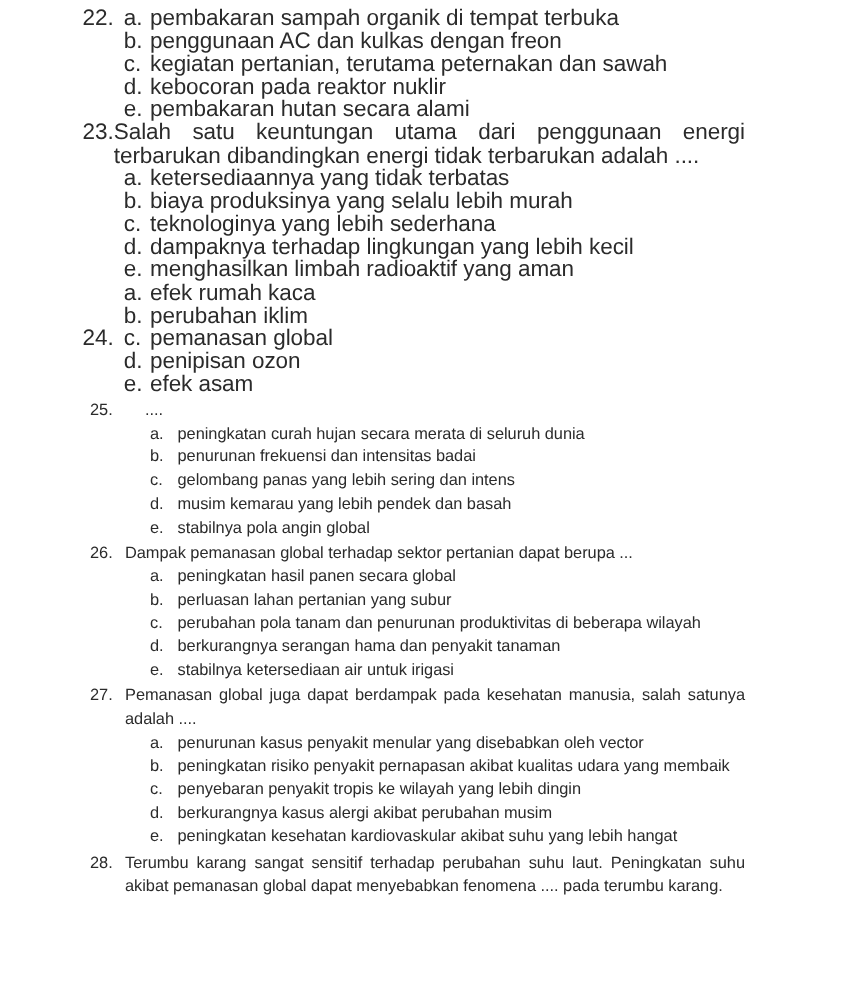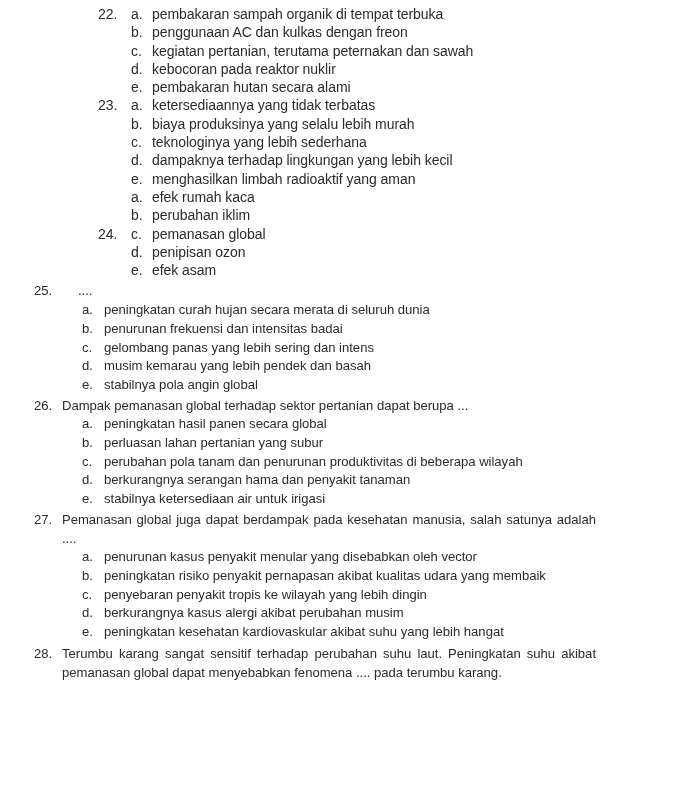--- a/index.html
+++ b/index.html
@@ -63,39 +63,38 @@
     flex: 0 0 auto;
     white-space: nowrap;
   }
   .opt-text {
     flex: 1 1 auto;
     min-width: 0;
   }
 
   
   .ga {
-    font-size: 14px;
+    font-size: 18px;
     line-height: 18.3px;
     letter-spacing: -0.05px;
-    padding-left: 32px;
   }
   .ga .q { padding-left: 66px; padding-right: 82px; }
   .ga .q-num { width: 25px; }
   .ga .opts { margin-top: 0; }
   .ga .opt { padding-left: 8px; }
   .ga .opt-letter { width: 21px; }
 
   
   .gb {
     font-size: 13.1px;
     line-height: 18.7px;
     letter-spacing: -0.02px;
     font-stretch: semi-condensed;
   }
-  .gb .q { padding-left: 34px; padding-right: 82px; }
+  .gb .q { padding-left: 72px; padding-right: 82px; }
   .gb .q-num { width: 28px; }
   .gb .opt { padding-left: 20px; }
   .gb .opt-letter { width: 22px; }
 
   
   #q22 { margin-top: 5px; }
   #q23 { margin-top: 0px; }
   #q24 { margin-top: 0px; align-items: center; }
   #q25 { margin-top: 3px; }
   #q26 { margin-top: 2px; }
@@ -144,20 +143,21 @@
             <span class="opt-letter">e.</span>
             <span class="opt-text">pembakaran hutan secara alami</span>
           </li>
         </ul>
       </div>
     </div>
 
     <div class="q" id="q23">
       <div class="q-num">23.</div>
       <div class="q-body">
+        <p class="q-stem">Salah satu keuntungan utama dari penggunaan energi terbarukan dibandingkan energi tidak terbarukan adalah ....</p>
         <ul class="opts">
           <li class="opt">
             <span class="opt-letter">a.</span>
             <span class="opt-text">ketersediaannya yang tidak terbatas</span>
           </li>
           <li class="opt">
             <span class="opt-letter">b.</span>
             <span class="opt-text">biaya produksinya yang selalu lebih murah</span>
           </li>
           <li class="opt">

